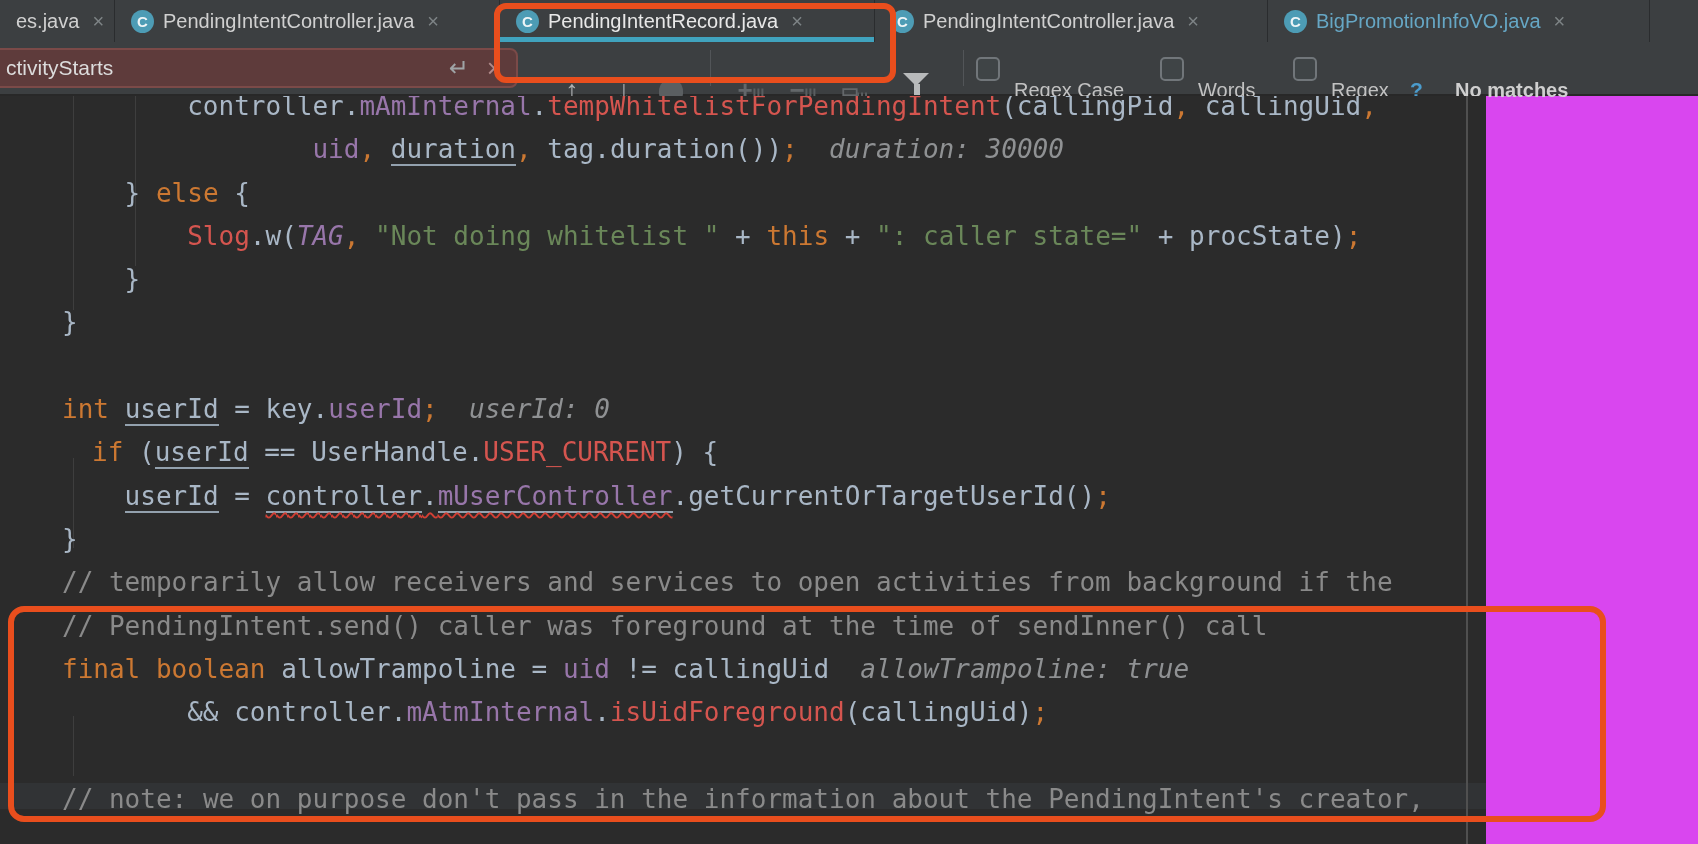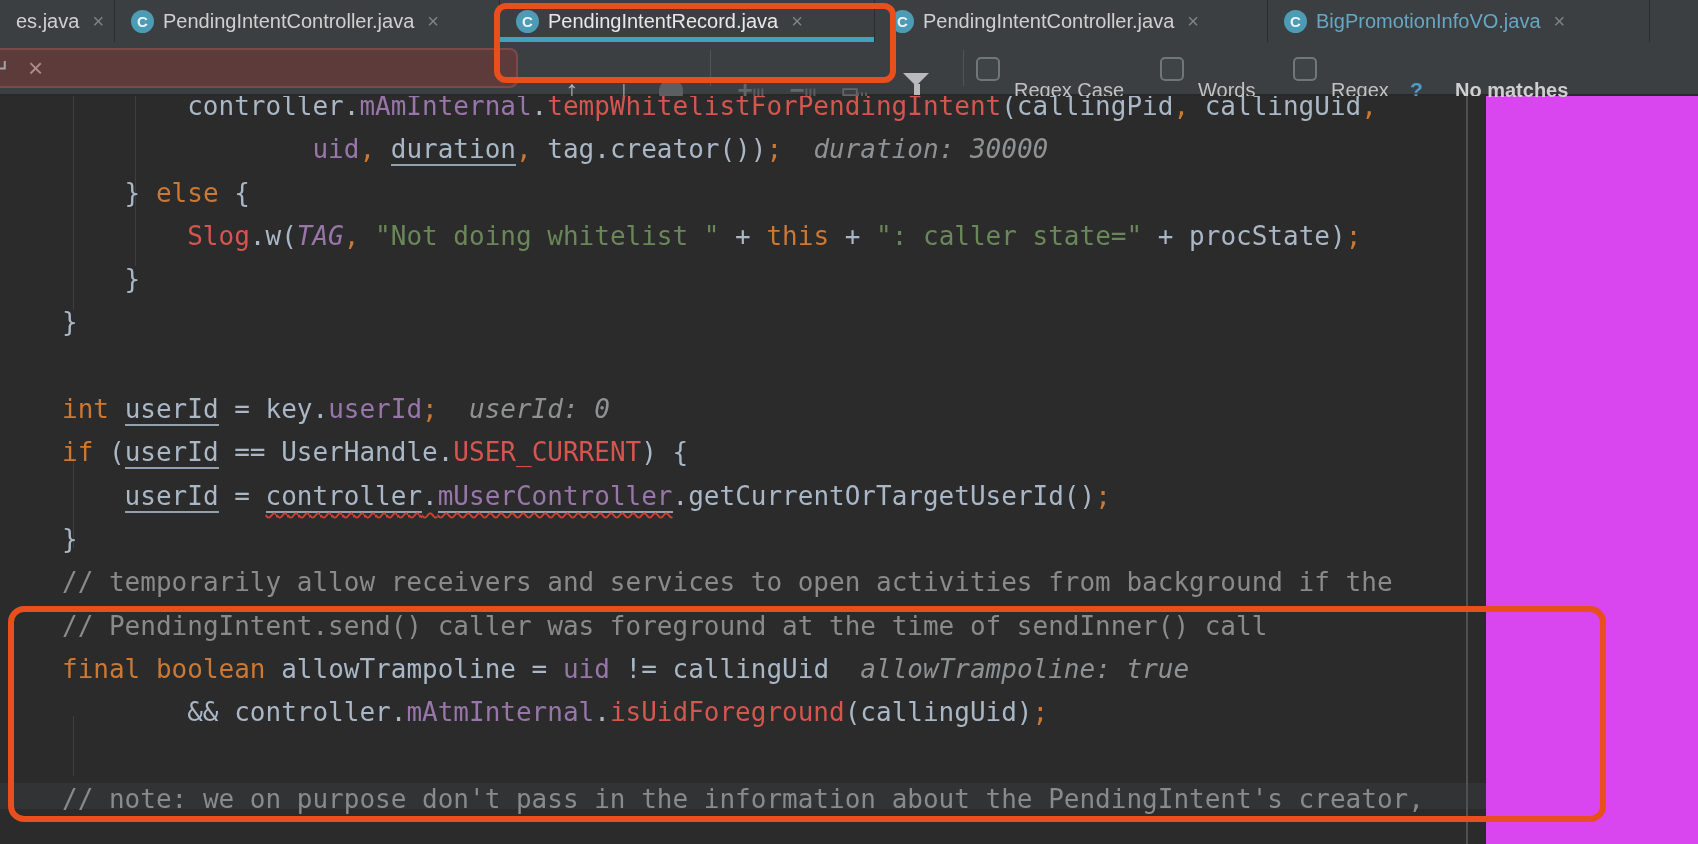--- a/index.html
+++ b/index.html
@@ -93,20 +93,21 @@
       </div>
       <div class="tab blue" style="width: 382px;">
         <span class="cicon">C</span>
         <span class="tab-label">BigPromotionInfoVO.java</span>
         <span class="tab-close">×</span>
       </div>
     </div>
 
   <div id="findbar">
     <div id="search-field">
+      <span id="search-text">ctivityStarts</span>
       <span class="field-ic">↵</span>
       <span class="field-ic x">×</span>
     </div>
     <span class="fb-btn" style="left:572px">↑</span>
     <span class="fb-btn" style="left:624px">↓</span>
     <span class="lamp" style="left:671px"></span>
     <span class="fb-sep" style="left:710px"></span>
     <span class="occ" style="left:745px">+<i class="bars"></i></span>
     <span class="occ" style="left:797px">−<i class="bars"></i></span>
     <span class="occ sq" style="left:850px">▭<i class="bars"></i></span>
@@ -128,28 +129,28 @@
 
   <div id="editor">
     <div id="caret-line"></div>
     <div class="iguide" style="left:73px;top:0;height:214px"></div>
     <div class="iguide" style="left:135px;top:0;height:170px"></div>
     <div class="iguide" style="left:73px;top:362px;height:90px"></div>
     <div class="iguide" style="left:73px;top:620px;height:60px"></div>
     <div id="margin-guide"></div>
     <div id="codewrap">
         <div class="cl" style="padding-left: calc(8ch + 62px);"><span class="pln">controller.</span><span class="fld">mAmInternal</span><span class="pln">.</span><span class="red">tempWhitelistForPendingIntent</span><span class="pln">(callingPid</span><span class="punc">,</span><span class="pln"> callingUid</span><span class="punc">,</span></div>
-        <div class="cl" style="padding-left: calc(16ch + 62px);"><span class="fld">uid</span><span class="punc">,</span><span class="pln"> </span><span class="pln un">duration</span><span class="punc">,</span><span class="pln"> tag.creator())</span><span class="punc">;</span><span class="hint">  duration: 30000</span></div>
+        <div class="cl" style="padding-left: calc(16ch + 62px);"><span class="fld">uid</span><span class="punc">,</span><span class="pln"> </span><span class="pln un">duration</span><span class="punc">,</span><span class="pln"> tag.duration())</span><span class="punc">;</span><span class="hint">  duration: 30000</span></div>
         <div class="cl" style="padding-left: calc(4ch + 62px);"><span class="pln">} </span><span class="kw">else</span><span class="pln"> {</span></div>
         <div class="cl" style="padding-left: calc(8ch + 62px);"><span class="red">Slog</span><span class="pln">.w(</span><span class="fld it">TAG</span><span class="punc">,</span><span class="pln"> </span><span class="str">"Not doing whitelist "</span><span class="pln"> + </span><span class="kw">this</span><span class="pln"> + </span><span class="str">": caller state="</span><span class="pln"> + procState)</span><span class="punc">;</span></div>
         <div class="cl" style="padding-left: calc(4ch + 62px);"><span class="pln">}</span></div>
         <div class="cl" style="padding-left: calc(0ch + 62px);"><span class="pln">}</span></div>
         <div class="cl" style="padding-left: calc(0ch + 62px);"></div>
         <div class="cl" style="padding-left: calc(0ch + 62px);"><span class="kw">int</span><span class="pln"> </span><span class="pln un">userId</span><span class="pln"> = key.</span><span class="fld">userId</span><span class="punc">;</span><span class="hint">  userId: 0</span></div>
-        <div class="cl" style="padding-left: calc(0ch + 62px);"><span class="kw">if</span><span class="pln"> (</span><span class="pln un">userId</span><span class="pln"> == UserHandle.</span><span class="red">USER_CURRENT</span><span class="pln">) {</span></div>
+        <div class="cl" style="padding-left: calc(0ch + 62px); margin-left: 30px;"><span class="kw">if</span><span class="pln"> (</span><span class="pln un">userId</span><span class="pln"> == UserHandle.</span><span class="red">USER_CURRENT</span><span class="pln">) {</span></div>
         <div class="cl" style="padding-left: calc(4ch + 62px);"><span class="pln un">userId</span><span class="pln"> = </span><span class="pln un wavy">controller</span><span class="pln wavy">.</span><span class="fld un wavy">mUserController</span><span class="pln">.getCurrentOrTargetUserId()</span><span class="punc">;</span></div>
         <div class="cl" style="padding-left: calc(0ch + 62px);"><span class="pln">}</span></div>
         <div class="cl" style="padding-left: calc(0ch + 62px);"><span class="cmt">// temporarily allow receivers and services to open activities from background if the</span></div>
         <div class="cl" style="padding-left: calc(0ch + 62px);"><span class="cmt">// PendingIntent.send() caller was foreground at the time of sendInner() call</span></div>
         <div class="cl" style="padding-left: calc(0ch + 62px);"><span class="kw">final</span><span class="pln"> </span><span class="kw">boolean</span><span class="pln"> allowTrampoline = </span><span class="fld">uid</span><span class="pln"> != callingUid</span><span class="hint">  allowTrampoline: true</span></div>
         <div class="cl" style="padding-left: calc(8ch + 62px);"><span class="pln">&amp;&amp; controller.</span><span class="fld">mAtmInternal</span><span class="pln">.</span><span class="red">isUidForeground</span><span class="pln">(callingUid)</span><span class="punc">;</span></div>
         <div class="cl" style="padding-left: calc(0ch + 62px);"></div>
         <div class="cl" style="padding-left: calc(0ch + 62px);"><span class="cmt">// note: we on purpose don't pass in the information about the PendingIntent's creator,</span></div>
       </div>
   </div>

